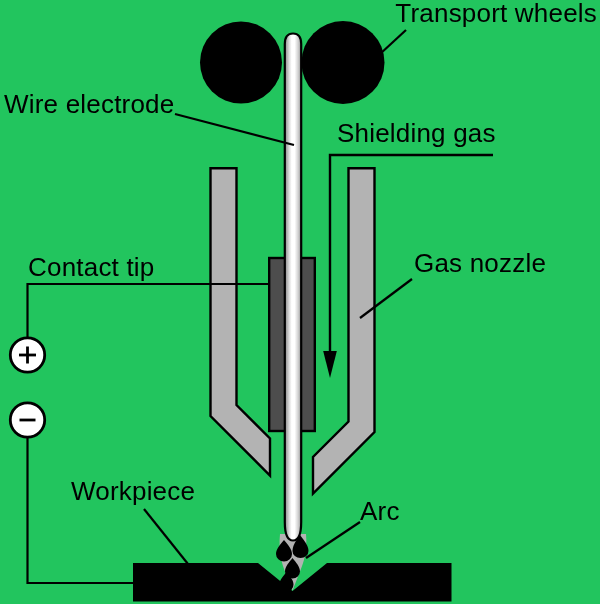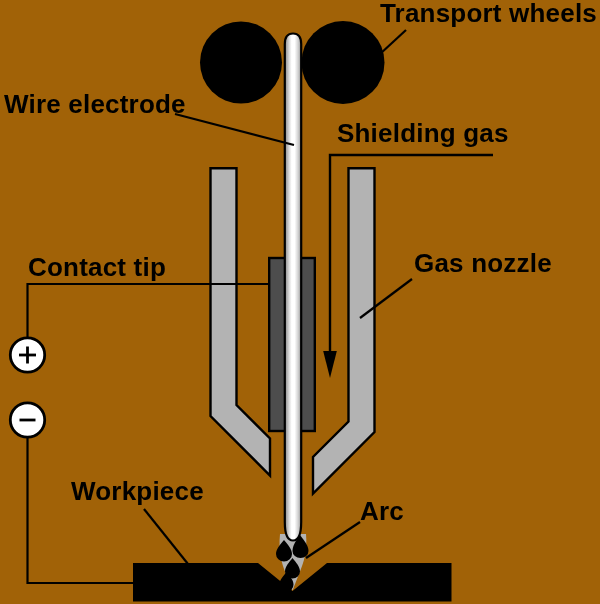--- a/index.html
+++ b/index.html
@@ -1,22 +1,21 @@
 <!DOCTYPE html>
 <html><head>
 <meta charset="utf-8">
 <style>
   html,body{margin:0;padding:0;background:#fff;}
   .stage{
     position:relative;
     width:600px;height:604px;
-    background:#a16207;
+    background:#22c55e;
     font-family:"Liberation Sans", sans-serif;
     overflow:hidden;
-    font-weight:bold;
   }
   svg text{
     font-family:"Liberation Sans", sans-serif;
     font-size:26px;
     letter-spacing:0.2px;
     fill:#000000;
   }
 </style>
 </head>
 <body>

